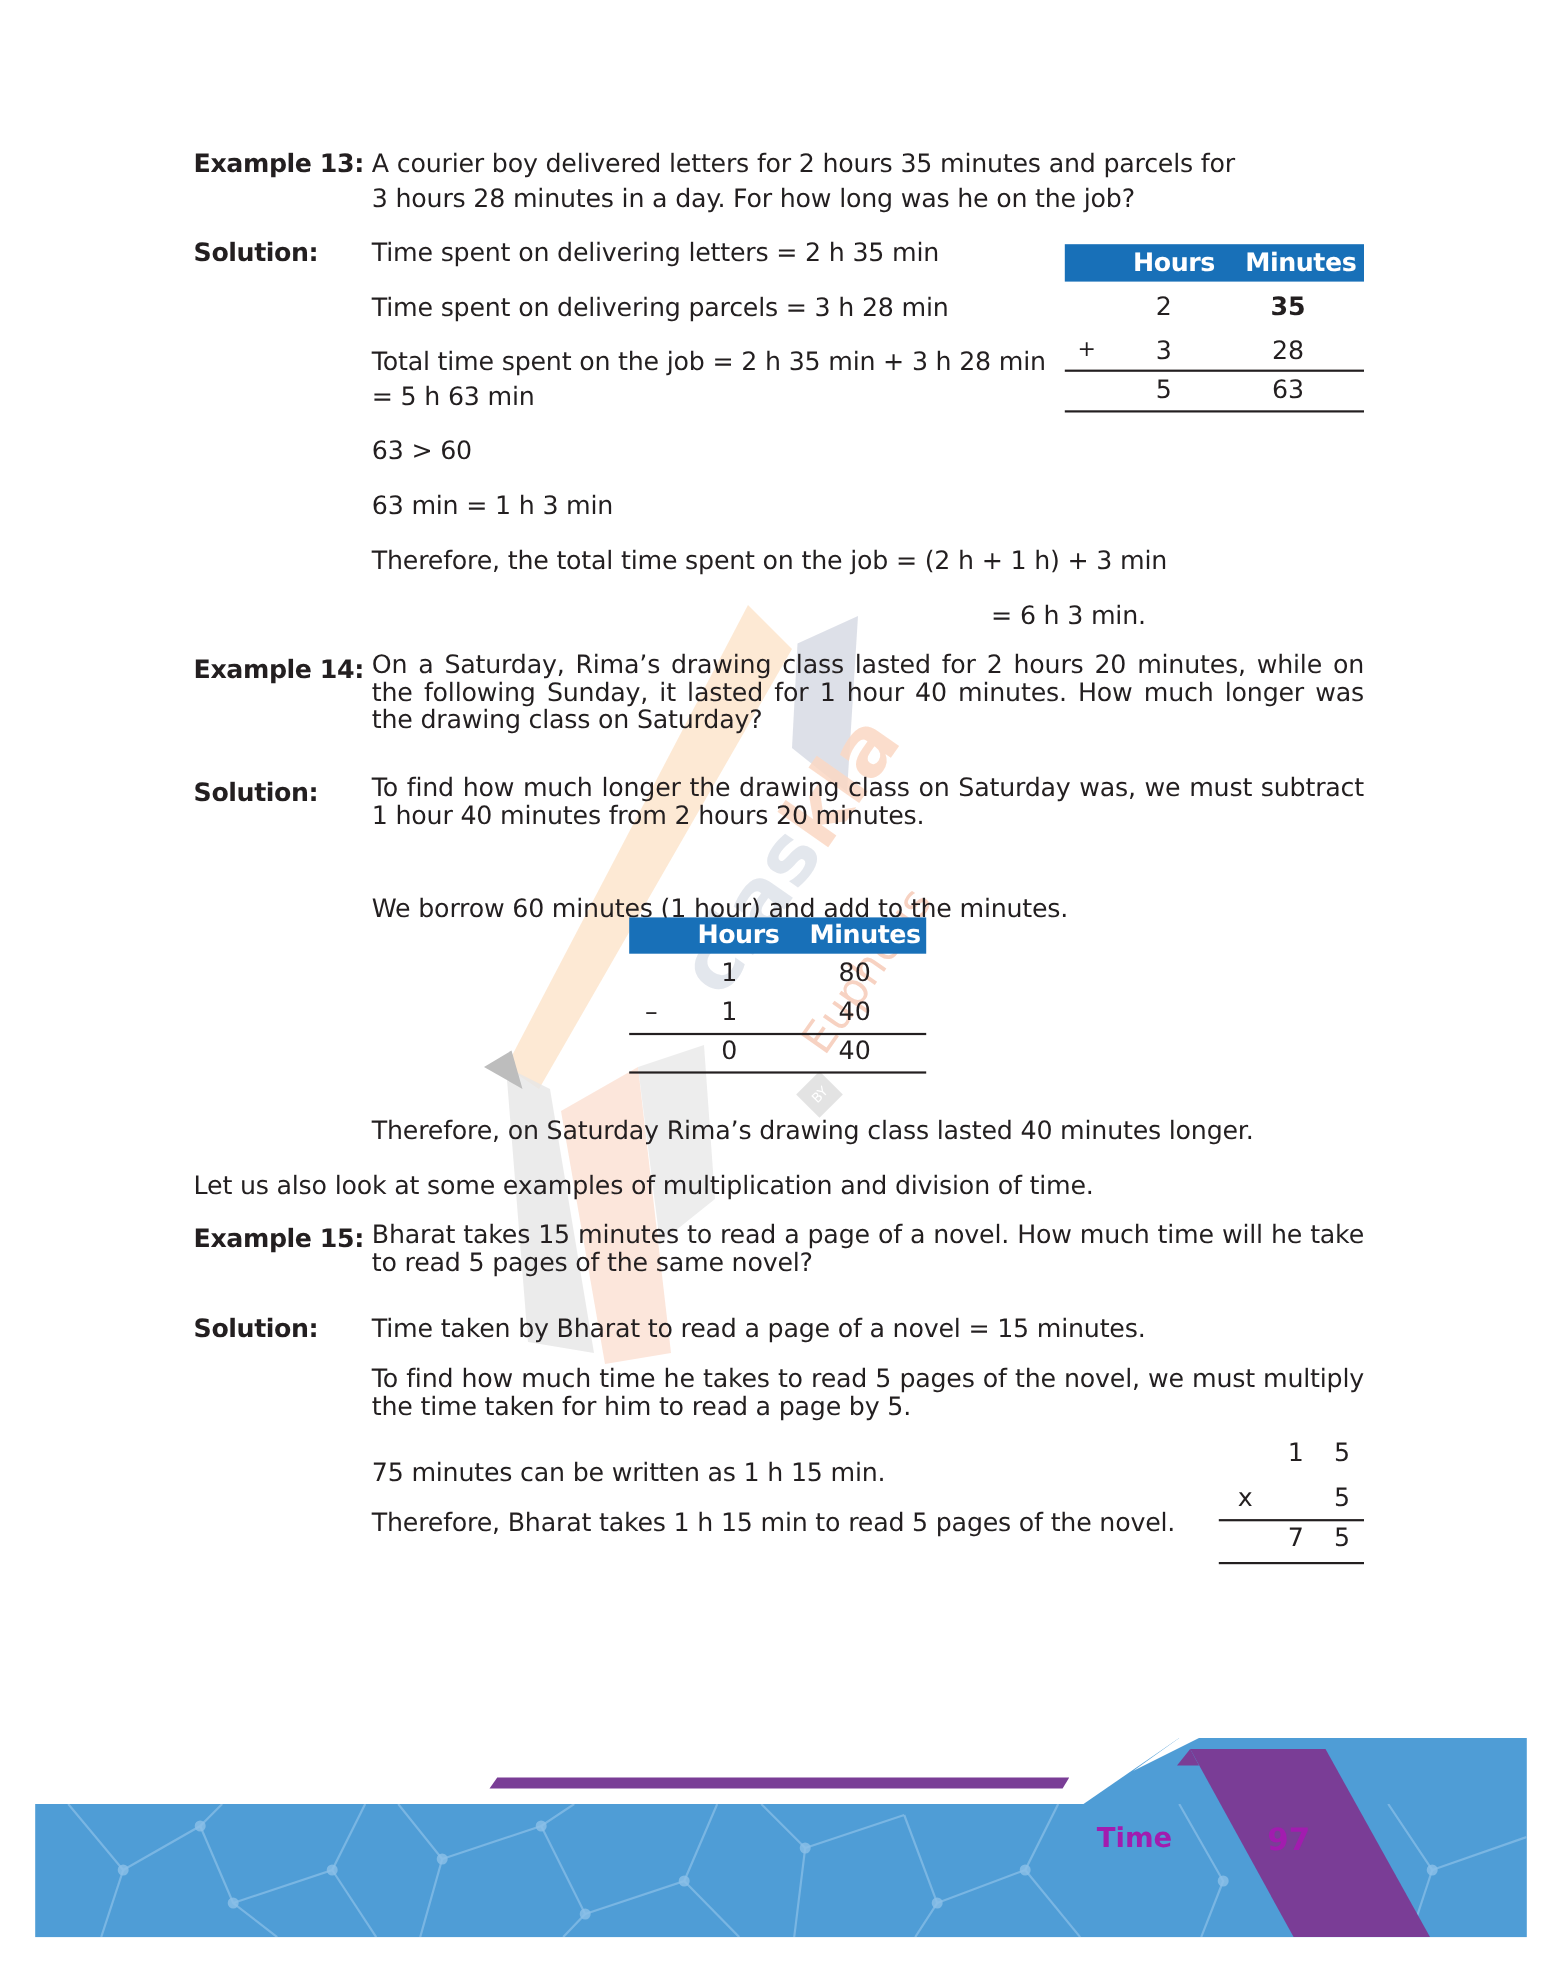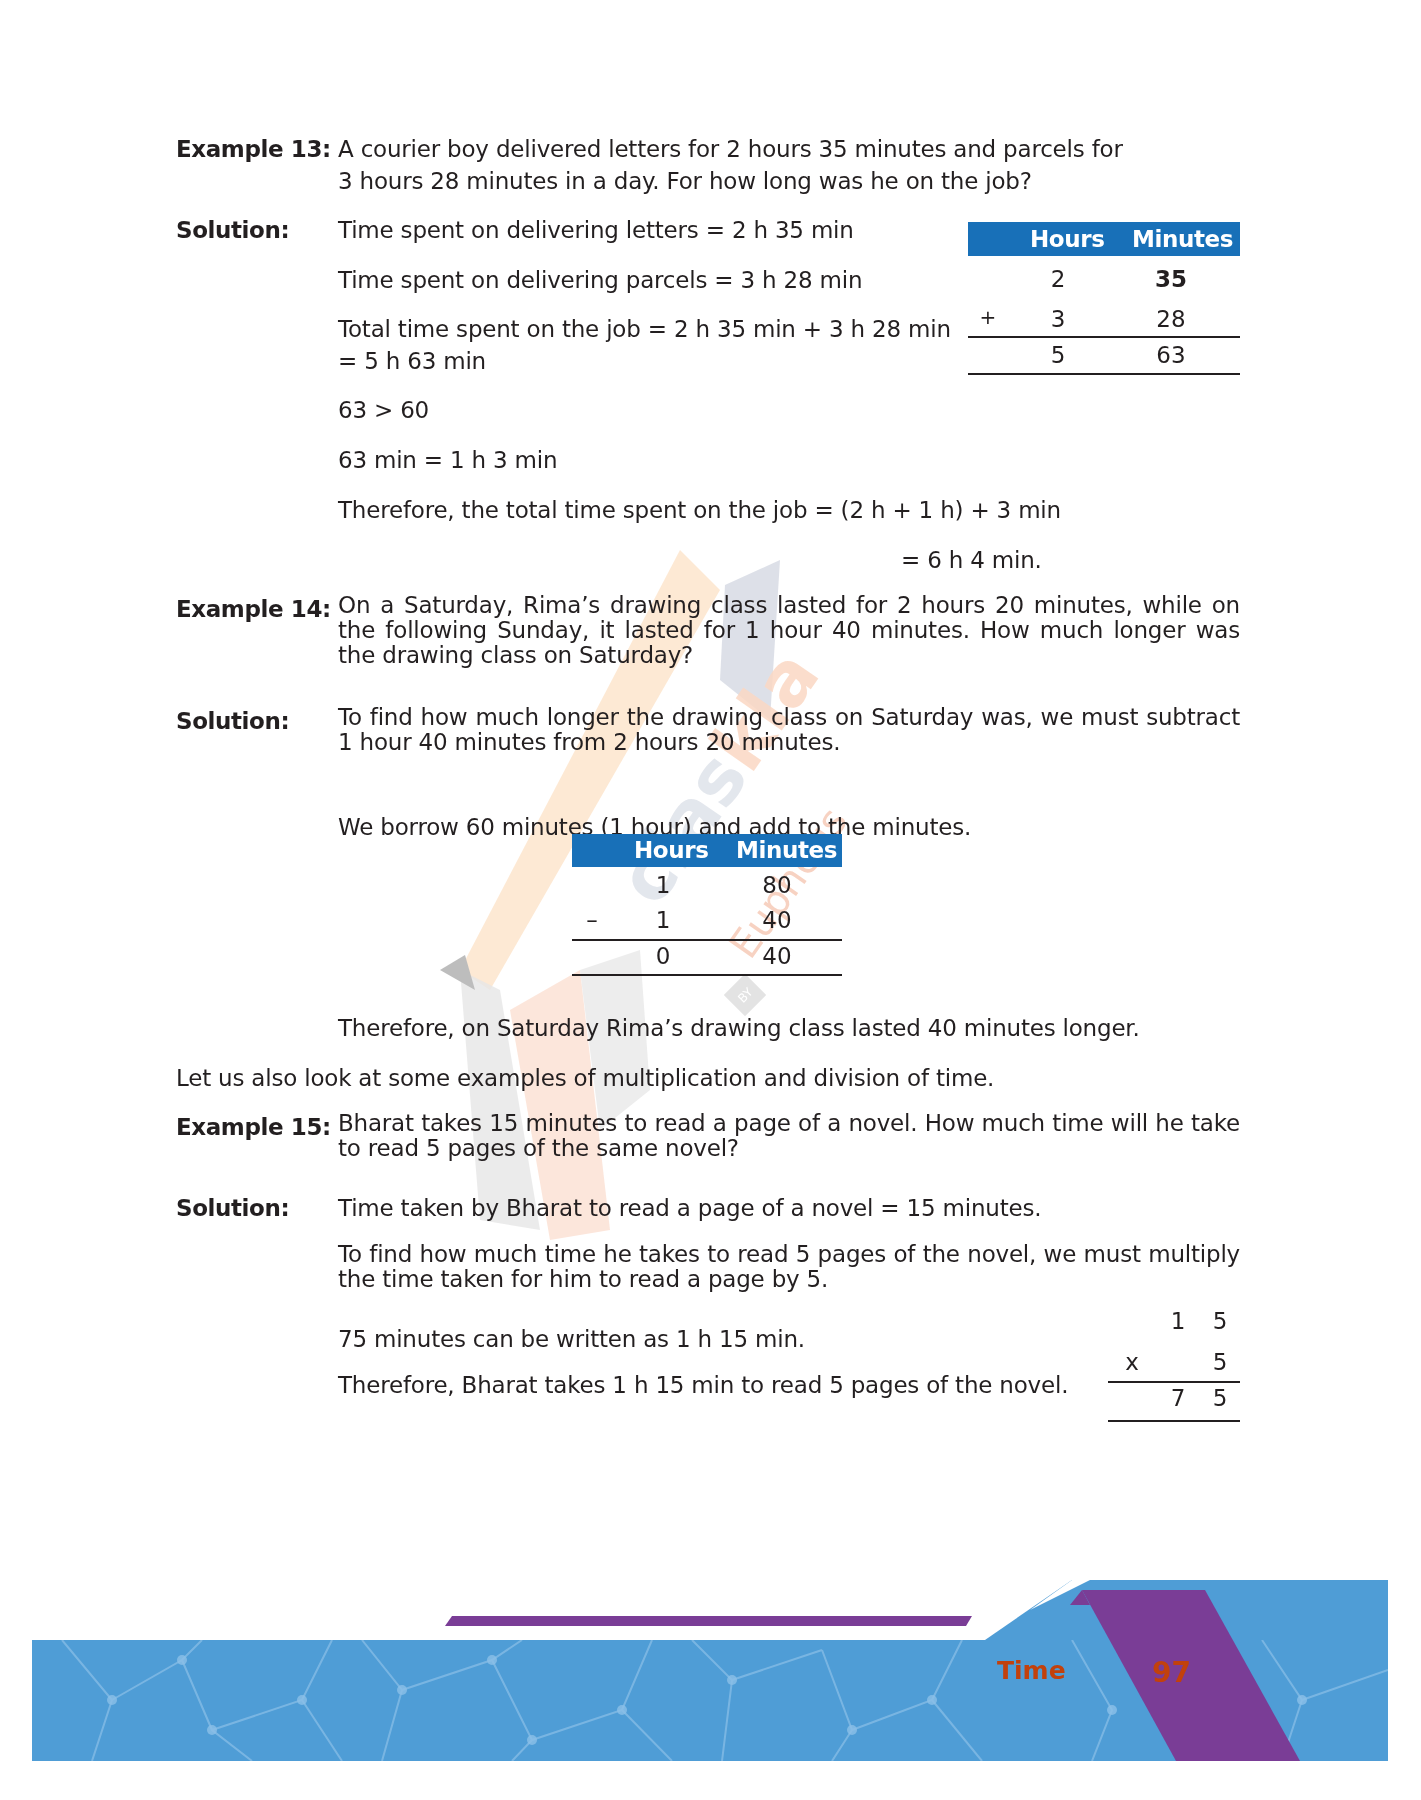--- a/index.html
+++ b/index.html
@@ -18,21 +18,21 @@
 
   
   .tbl { position:absolute; }
   .tbl .head { position:absolute; left:0; right:0; top:0; height:34px; background:#1870b8; }
   .tbl .h { position:absolute; top:0; line-height:34px; color:#fff; font-weight:bold; font-size:23px; letter-spacing:-0.4px; }
   .tbl .cell { position:absolute; font-size:23px; line-height:30px; text-align:center; }
   .tbl .rule { position:absolute; height:2px; background:#231f20; }
 
   
   .foot-blue { position:absolute; left:32px; top:1640px; width:1356px; height:121px; background:#4f9dd6; overflow:hidden; }
-  .foot-text { position:absolute; color:#c2410c; font-weight:bold; font-size:25px; }
+  .foot-text { position:absolute; color:#a21caf; font-weight:bold; font-size:25px; }
 </style>
 </head>
 <body>
 
 <svg class="wm" style="left:420px;top:530px;" width="560" height="720" viewBox="0 0 560 720">
   <polygon points="260,20 40,440 70,460 300,60" fill="#fde7cf" opacity="0.9"></polygon>
   <polygon points="305,55 360,30 350,190 300,150" fill="#d9dde6" opacity="0.9"></polygon>
   <polygon points="40,440 80,460 120,700 60,690" fill="#e6e6e6" opacity="0.8"></polygon>
   <polygon points="90,480 160,440 190,700 130,710" fill="#fbe0d2" opacity="0.8"></polygon>
   <polygon points="160,440 220,420 230,560 180,600" fill="#e8e8e8" opacity="0.8"></polygon>
@@ -51,21 +51,21 @@
 <div class="txt" style="left:338px;top:165px;">3 hours 28 minutes in a day.  For how long was he on the job?</div>
 
 <div class="label" style="top:214px;">Solution:</div>
 <div class="txt" style="left:338px;top:214px;">Time spent on delivering letters = 2 h 35 min</div>
 <div class="txt" style="left:338px;top:264px;">Time spent on delivering parcels = 3 h 28 min</div>
 <div class="txt" style="left:338px;top:313px;">Total time spent on the job = 2 h 35 min + 3 h 28 min</div>
 <div class="txt" style="left:338px;top:345px;">=  5 h 63 min</div>
 <div class="txt" style="left:338px;top:394px;">63 &gt; 60</div>
 <div class="txt" style="left:338px;top:444px;">63 min = 1 h 3 min</div>
 <div class="txt" style="left:338px;top:494px;">Therefore, the total time spent on the job = (2 h + 1 h) + 3 min</div>
-<div class="txt" style="left:901px;top:544px;">= 6 h 4 min.</div>
+<div class="txt" style="left:901px;top:544px;">= 6 h 3 min.</div>
 
 <div class="tbl" style="left:968px;top:222px;width:272px;height:155px;">
   <div class="head"></div>
   <div class="h" style="left:62px;">Hours</div>
   <div class="h" style="left:164px;">Minutes</div>
 
   <div class="cell" style="left:70px;width:40px;top:42px;">2</div>
   <div class="cell" style="left:178px;width:50px;top:42px;font-weight:bold;">35</div>
 
   <div class="cell" style="left:10px;width:20px;top:80px;font-size:20px;">+</div>

